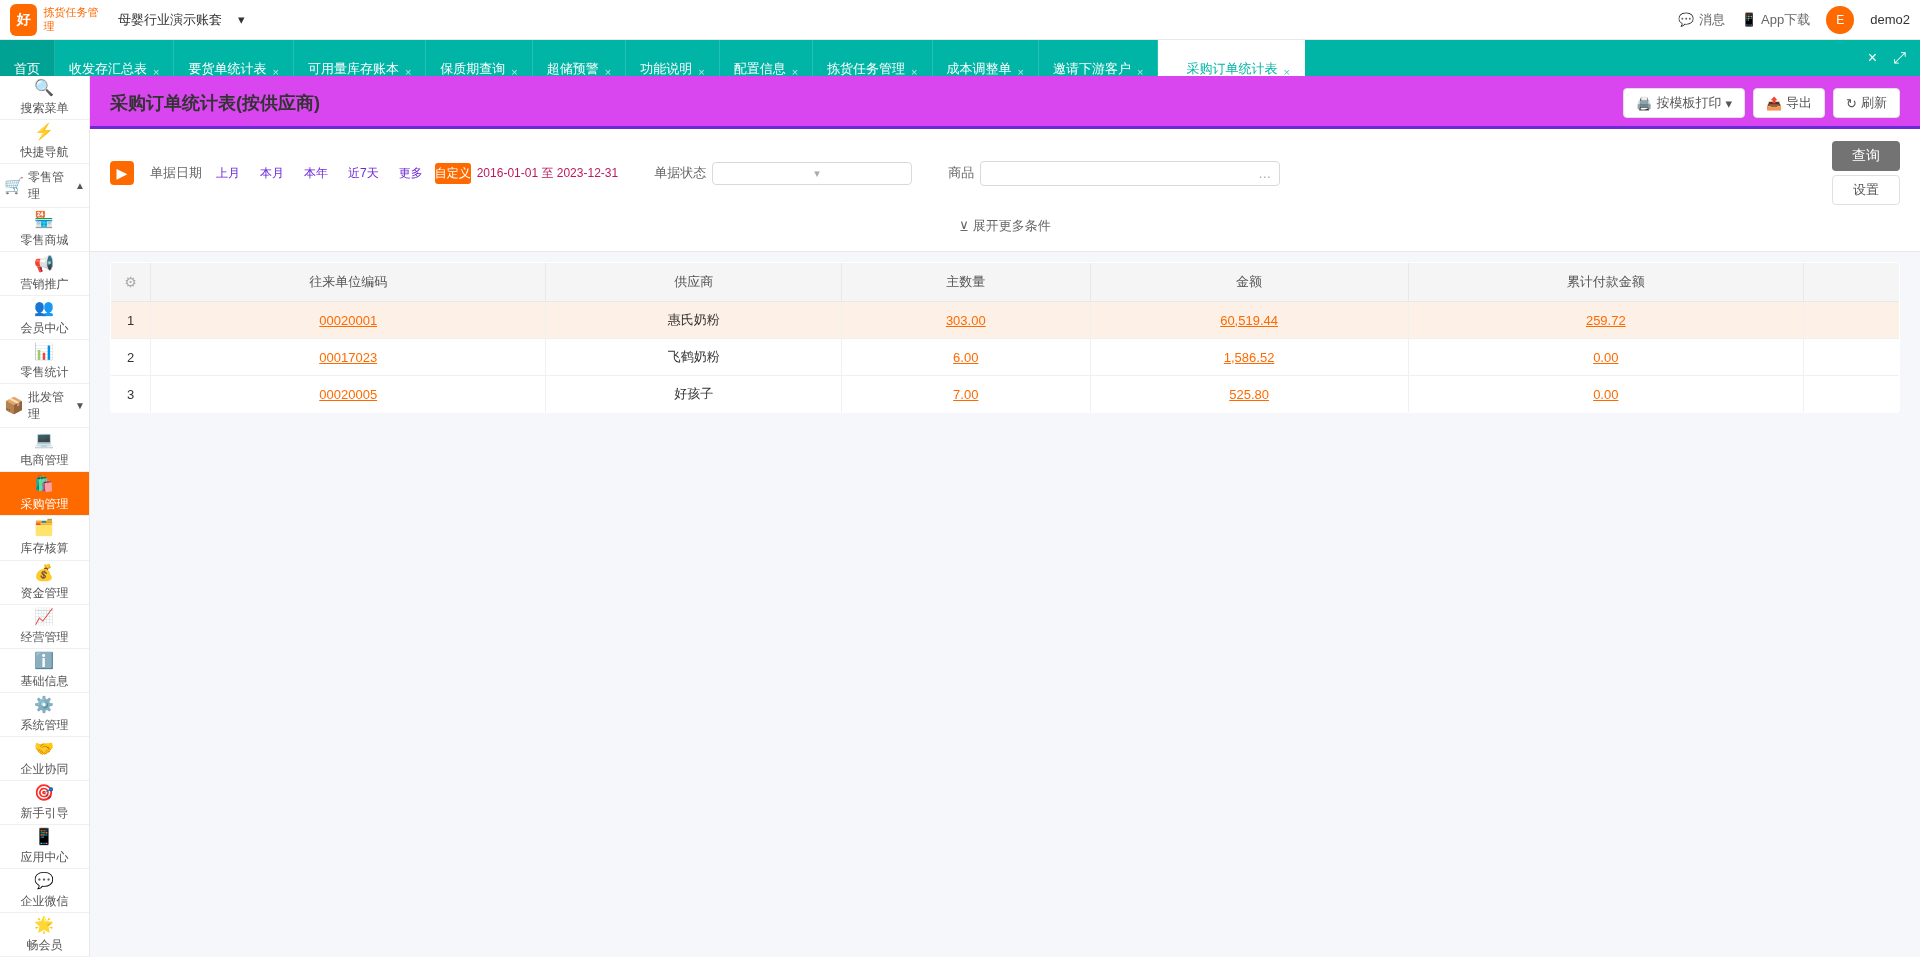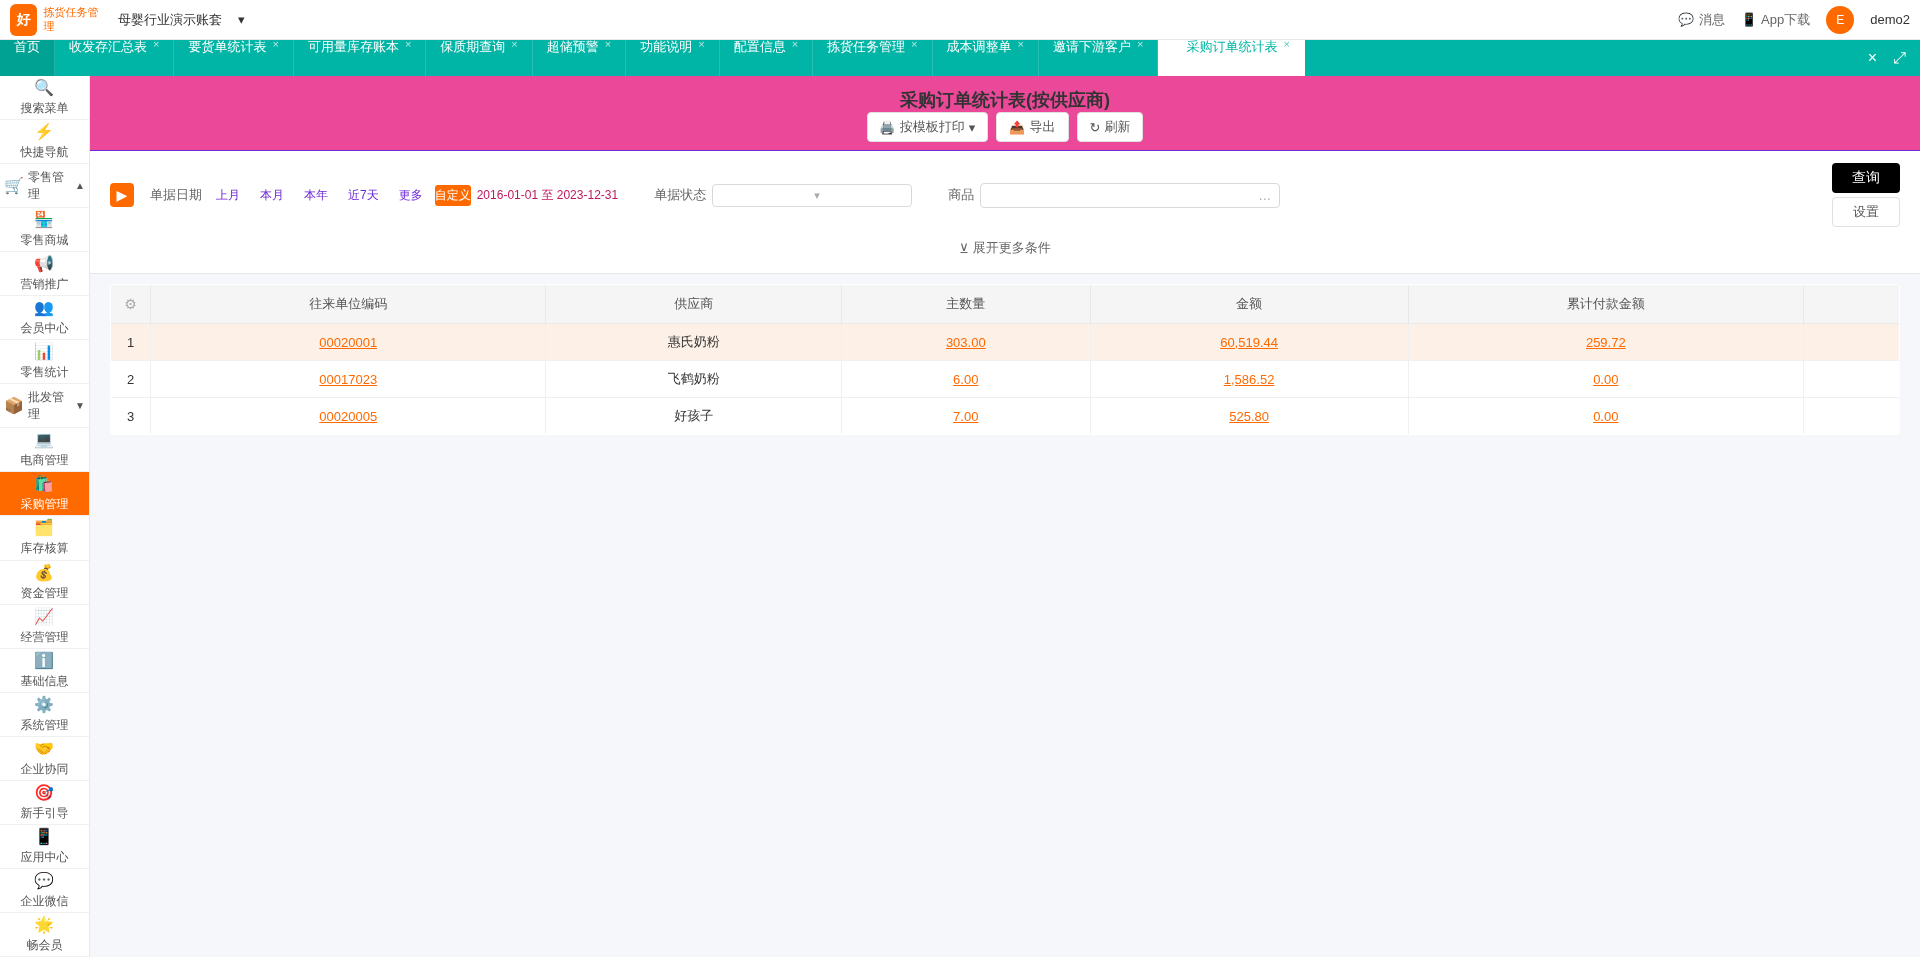--- a/index.html
+++ b/index.html
@@ -19,21 +19,21 @@
     .top-bar-right { display: flex; align-items: center; gap: 16px; }
     .top-action { display: flex; align-items: center; gap: 4px; color: #666; font-size: 13px; cursor: pointer; }
     .user-avatar { width: 28px; height: 28px; border-radius: 50%; background: #ff6a00; display: flex; align-items: center; justify-content: center; color: #fff; font-size: 12px; }
 
     
     .nav-tabs {
       display: flex; align-items: center; background: #00b5a5; height: 36px;
       overflow: hidden; padding-left: 0;
     }
     .nav-tab {
-      display: flex; align-items: flex-start; height: 40px; padding: 0 14px;
+      display: flex; align-items: flex-end; height: 40px; padding: 0 14px;
       color: #fff; font-size: 13px; cursor: pointer; white-space: nowrap;
       position: relative; border-right: 1px solid rgba(255,255,255,0.15);
     }
     .nav-tab.home { background: rgba(0,0,0,0.1); font-weight: 500; }
     .nav-tab.active { background: #fff; color: #00b5a5; font-weight: 500; padding-left: 28px; }
     .nav-tab .close-x { margin-left: 6px; font-size: 11px; opacity: 0.7; }
     .nav-tab.active .close-x { color: #00b5a5; }
     .nav-actions { margin-left: auto; display: flex; align-items: center; gap: 4px; padding-right: 8px; }
     .nav-action-btn { color: #fff; font-size: 16px; cursor: pointer; padding: 2px 6px; }
 
@@ -51,21 +51,21 @@
     .sidebar-item .icon { font-size: 16px; }
     .sidebar-item.has-arrow { flex-direction: row; justify-content: center; gap: 4px; padding: 0 4px; }
     .sidebar-item.has-arrow .arrow { font-size: 10px; }
 
     
     .content-area { flex: 1; overflow: hidden; display: flex; flex-direction: column; background: #f5f7fa; }
 
     
     .page-header {
       display: flex; align-items: center; justify-content: space-between;
-      padding: 12px 20px 8px; background: #ec4899; border-bottom: 1px solid #6d28d9; flex-direction: column;
+      padding: 12px 20px 8px; background: #d946ef; border-bottom: 3px solid #6d28d9;
     }
     .page-title { font-size: 18px; font-weight: 600; color: #333; }
     .page-actions { display: flex; align-items: center; gap: 8px; }
     .btn-print { display: flex; align-items: center; gap: 4px; padding: 5px 12px; border: 1px solid #e0e0e0; border-radius: 4px; background: #fff; cursor: pointer; color: #555; font-size: 13px; }
     .btn-export { display: flex; align-items: center; gap: 4px; padding: 5px 12px; border: 1px solid #e0e0e0; border-radius: 4px; background: #fff; cursor: pointer; color: #555; font-size: 13px; }
     .btn-refresh { display: flex; align-items: center; gap: 4px; padding: 5px 12px; border: 1px solid #e0e0e0; border-radius: 4px; background: #fff; cursor: pointer; color: #555; font-size: 13px; }
 
     
     .filter-area { background: #fff; padding: 12px 20px; border-bottom: 1px solid #e8e8e8; }
     .filter-row { display: flex; align-items: center; gap: 16px; margin-bottom: 8px; }
@@ -73,21 +73,21 @@
     .filter-label { color: #666; font-size: 13px; white-space: nowrap; }
     .date-shortcuts { display: flex; gap: 4px; }
     .date-shortcut { padding: 2px 8px; border-radius: 3px; cursor: pointer; color: #6d28d9; font-size: 12px; }
     .date-tag { padding: 2px 0; border-radius: 3px; background: #ff6a00; color: #fff; font-size: 12px; cursor: pointer; }
     .date-range { color: #be185d; font-size: 12px; }
     .filter-select { display: flex; align-items: center; border: 1px solid #d9d9d9; border-radius: 4px; padding: 4px 8px; min-width: 200px; cursor: pointer; background: #fff; gap: 4px; }
     .filter-select span { flex: 1; color: #bbb; font-size: 13px; }
     .filter-select .arrow { color: #aaa; font-size: 11px; }
     .filter-input-wrap { display: flex; align-items: center; border: 1px solid #d9d9d9; border-radius: 4px; padding: 4px 8px; min-width: 300px; background: #fff; gap: 4px; }
     .filter-input-wrap input { border: none; outline: none; flex: 1; font-size: 13px; color: #333; background: transparent; }
-    .btn-query { padding: 6px 20px; background: #000000; color: #fff; border: none; border-radius: 4px; cursor: pointer; font-size: 14px; font-weight: 500; }
+    .btn-query { padding: 6px 20px; background: #737373; color: #fff; border: none; border-radius: 4px; cursor: pointer; font-size: 14px; font-weight: 500; }
     .btn-settings { padding: 5px 14px; background: #fff; color: #555; border: 1px solid #e0e0e0; border-radius: 4px; cursor: pointer; font-size: 13px; }
     .expand-more { display: flex; align-items: center; justify-content: center; gap: 4px; color: #666; font-size: 13px; cursor: pointer; padding: 4px; }
     .toggle-btn { width: 24px; height: 24px; background: #ff6a00; border-radius: 4px; display: flex; align-items: center; justify-content: center; color: #fff; cursor: pointer; font-size: 14px; flex-shrink: 0; }
 
     
     .table-wrap { flex: 1; overflow: auto; padding: 0 20px 0; background: #f5f7fa; }
     .data-table { width: 100%; border-collapse: collapse; background: #fff; margin-top: 10px; border-radius: 4px; overflow: hidden; border: 1px solid #e8e8e8; }
     .data-table thead tr { background: #f5f5f5; }
     .data-table thead th { padding: 10px 12px; text-align: center; color: #555; font-weight: 500; font-size: 13px; border-bottom: 1px solid #e8e8e8; border-right: 1px solid #e8e8e8; white-space: nowrap; }
     .data-table thead th:last-child { border-right: none; }

